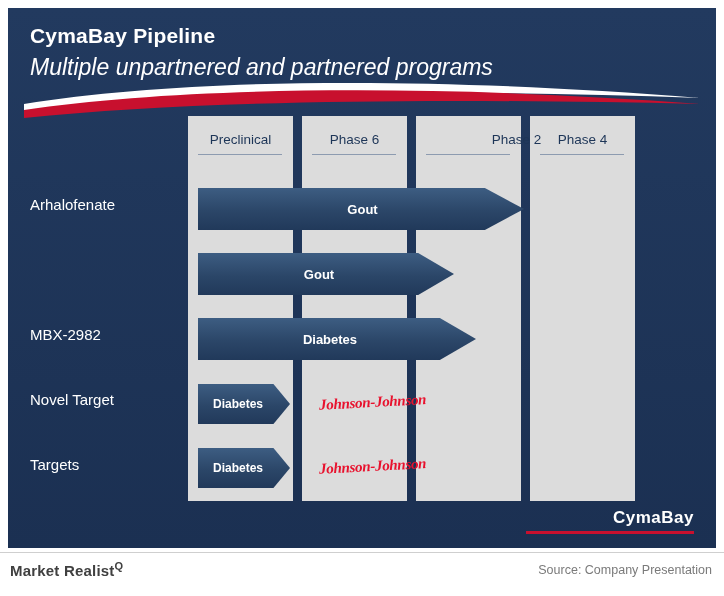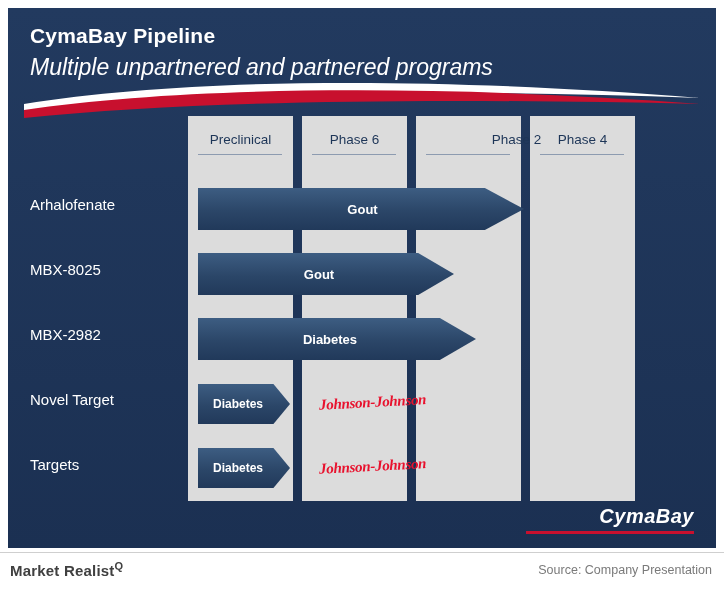--- a/index.html
+++ b/index.html
@@ -142,23 +142,22 @@
   }
   
   .logo {
     position: absolute;
     right: 22px;
     bottom: 14px;
     text-align: right;
   }
   .logo-text {
     color: #ffffff;
-    font-size: 20px;
-    font-weight: bold;
-    font-style: italic;
+    font-size: 17px;
+    font-weight: bold;
     letter-spacing: 0.5px;
   }
   .logo-bar {
     margin-top: 3px;
     height: 3px;
     background: #c8102e;
     width: 168px;
     margin-left: auto;
   }
   
@@ -200,21 +199,20 @@
 
     <div class="title">CymaBay Pipeline</div>
     <div class="subtitle">Multiple unpartnered and partnered programs</div>
 
     <svg class="swoosh" viewBox="0 0 708 46" preserveAspectRatio="none">
       <path d="M16,32 C 180,6 420,4 692,26 C 430,16 190,20 16,42 Z" fill="#ffffff"></path>
       <path d="M16,38 C 180,14 430,12 692,32 C 430,26 190,28 16,46 Z" fill="#c8102e"></path>
     </svg>
 
     <div class="row-label" style="top:188px;">Arhalofenate</div>
-    <div class="row-label" style="top:253px;">MBX-8025</div>
     <div class="row-label" style="top:318px;">MBX-2982</div>
     <div class="row-label" style="top:383px;">Novel Target</div>
     <div class="row-label" style="top:448px;">Targets</div>
 
     <div class="chart">
 
       <div class="phase-col c0"></div>
       <div class="phase-col c1"></div>
       <div class="phase-col c2"></div>
       <div class="phase-col c3"></div>

